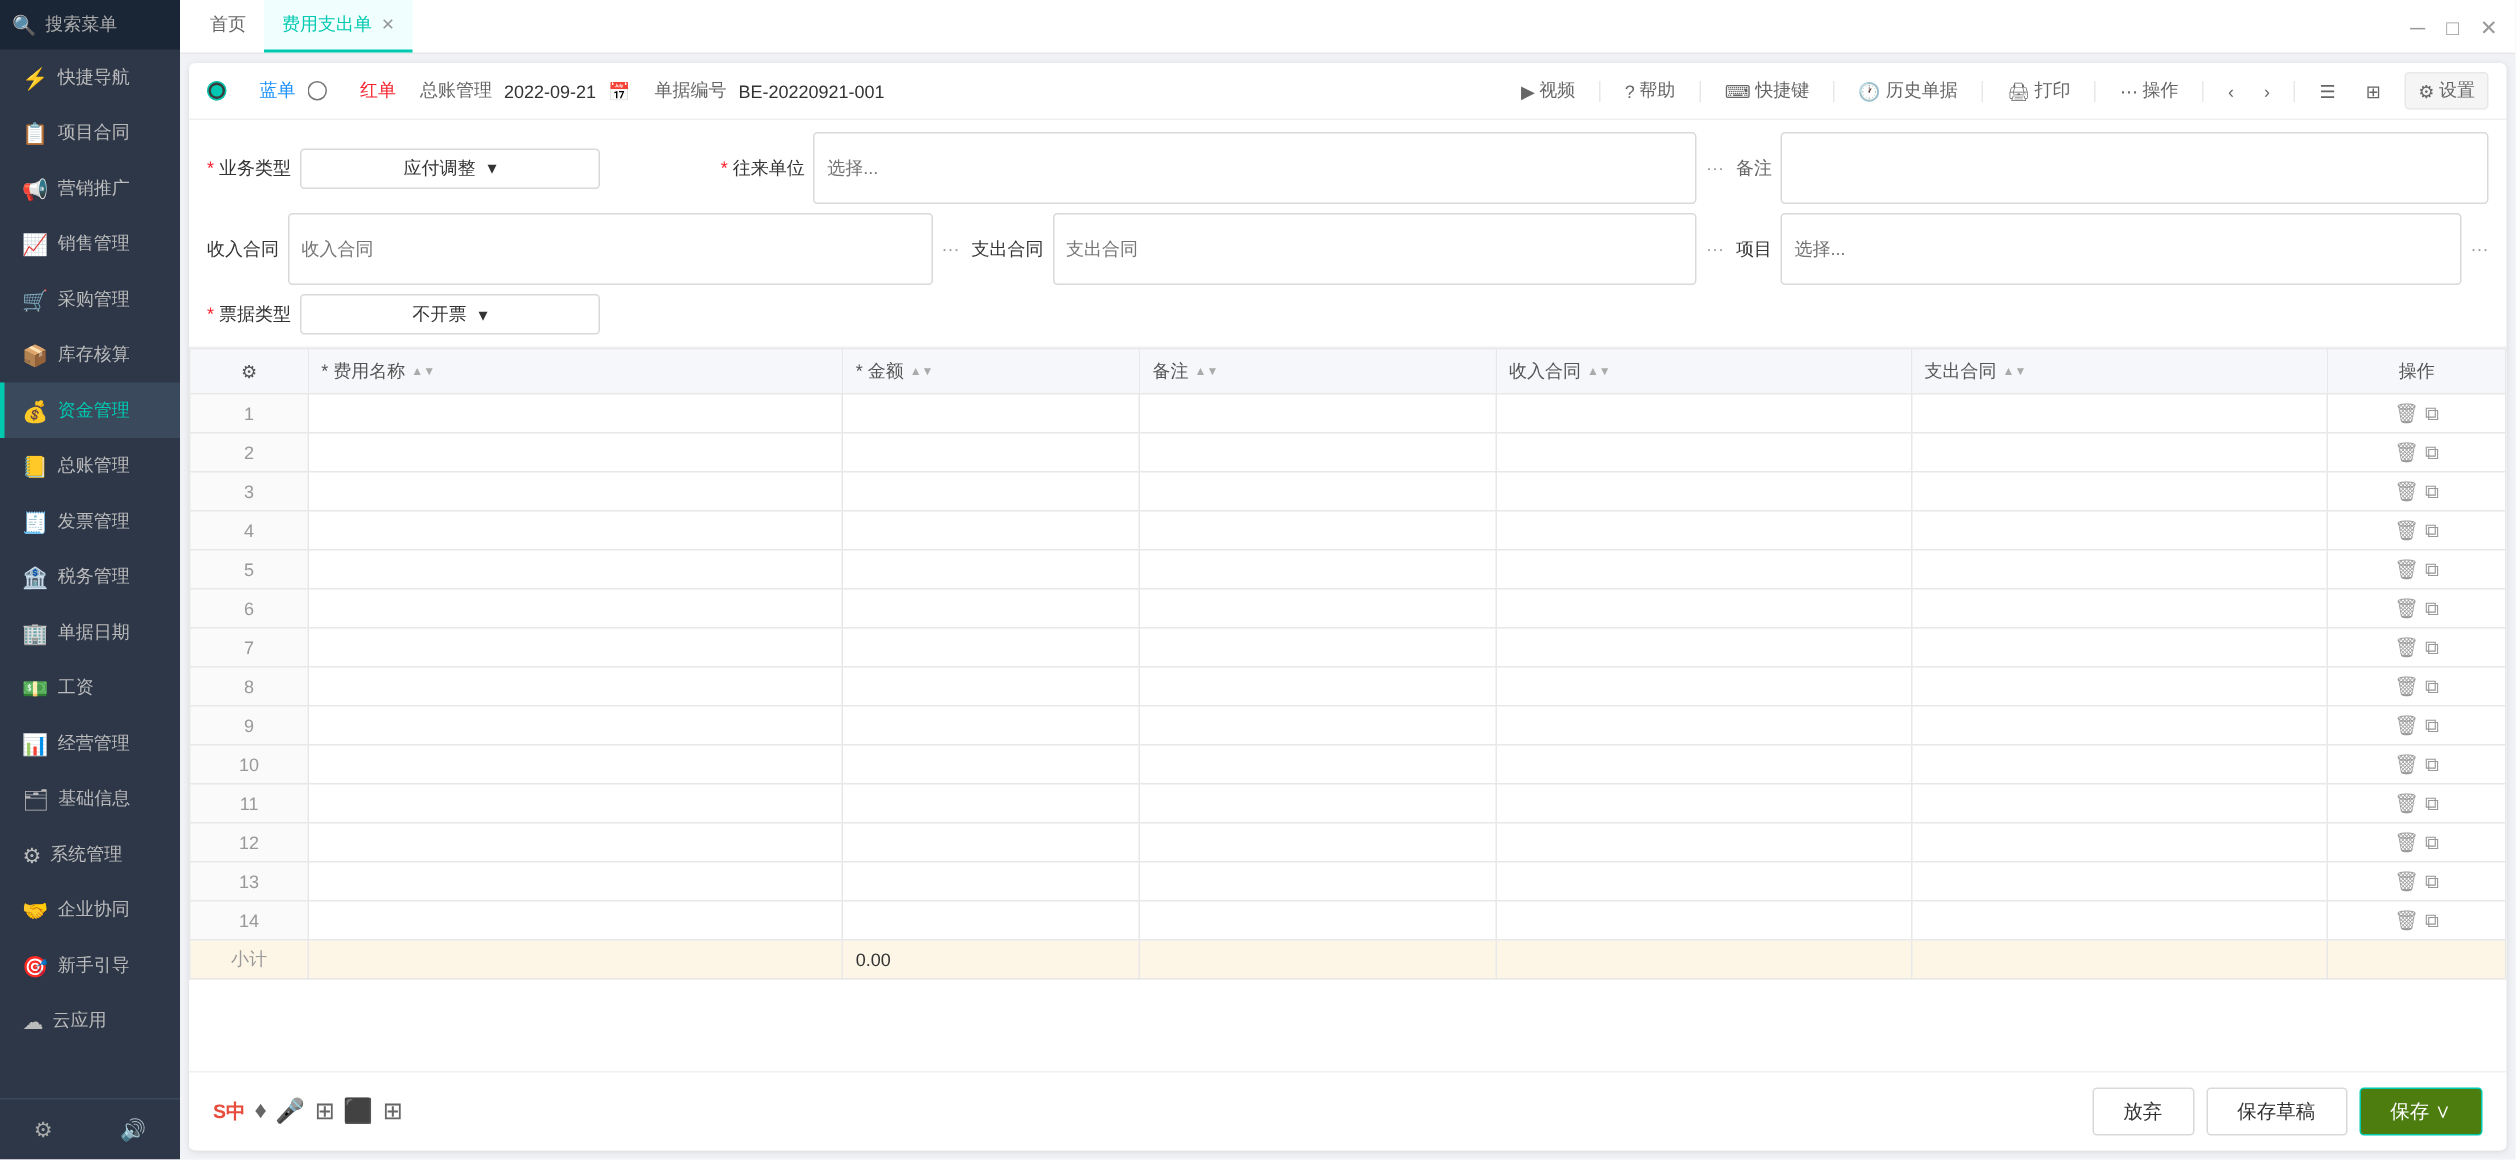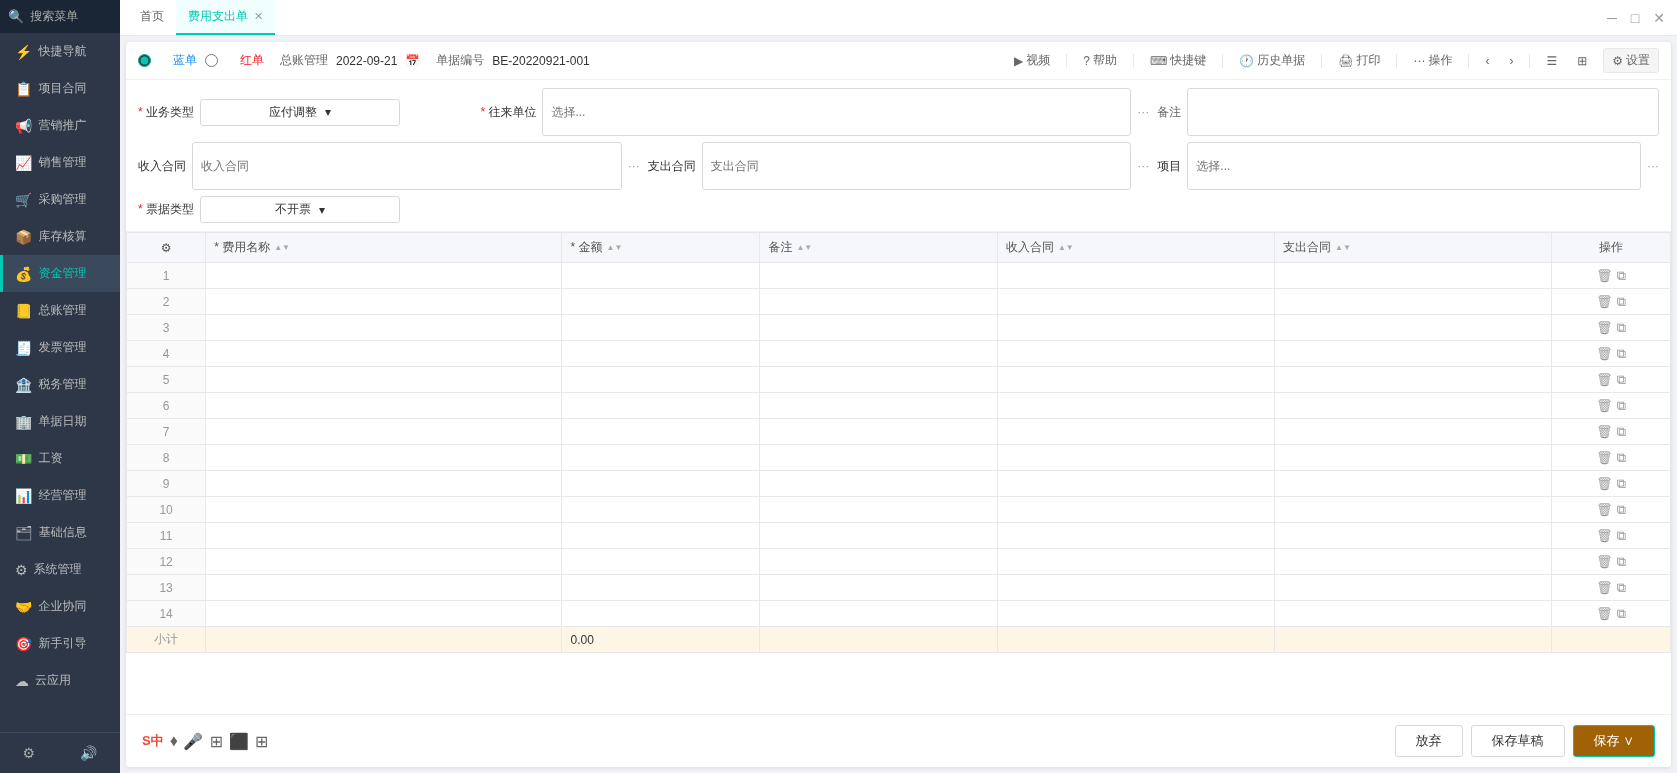--- a/index.html
+++ b/index.html
@@ -223,21 +223,21 @@
     .footer-icon { font-size: 16px; cursor: pointer; color: #666; }
     .btn {
       padding: 6px 20px; border-radius: 3px; font-size: 13px;
       cursor: pointer; border: 1px solid #d9d9d9; background: #fff;
       color: #333;
     }
     .btn-draft {
       border-color: #d9d9d9; background: #fff; color: #333;
     }
     .btn-primary {
-      background: #a16207; border-color: #00c9b1; color: #fff;
+      background: #4d7c0f; border-color: #00c9b1; color: #fff;
     }
     .btn-abandon {
       border-color: #d9d9d9; background: #fff; color: #333;
     }
 
     
     .v-divider { width: 1px; height: 14px; background: #e8e8e8; }
   </style>
 </head>
 <body>

